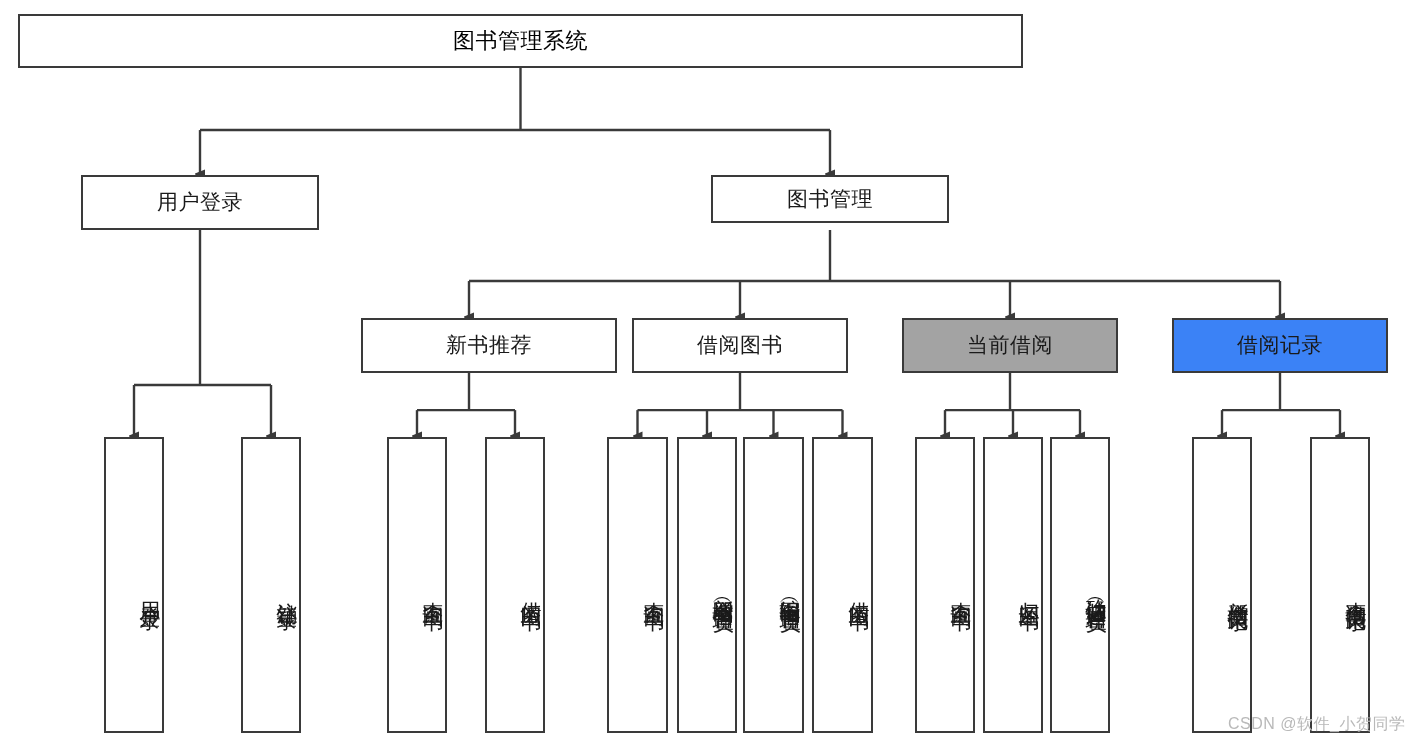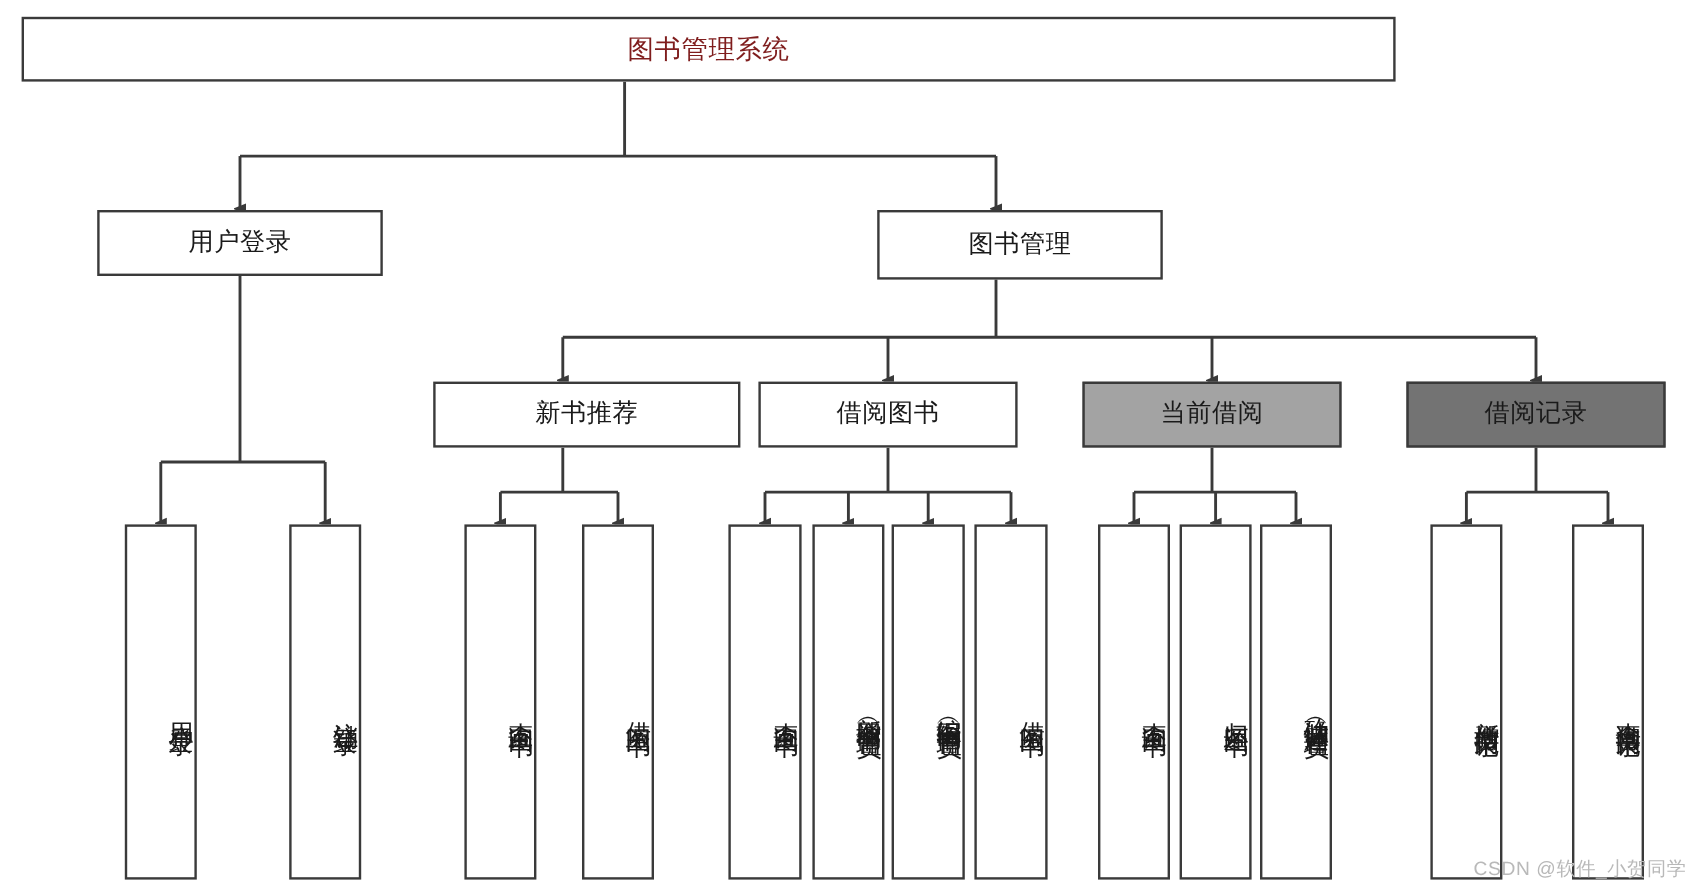--- a/index.html
+++ b/index.html
@@ -115,41 +115,41 @@
         <line x1="945" y1="410.12" x2="945" y2="436" stroke="#3a3a3a" stroke-width="2.4" marker-end="url(#arrow)"></line>
         <line x1="1013" y1="410.12" x2="1013" y2="436" stroke="#3a3a3a" stroke-width="2.4" marker-end="url(#arrow)"></line>
         <line x1="1080" y1="410.12" x2="1080" y2="436" stroke="#3a3a3a" stroke-width="2.4" marker-end="url(#arrow)"></line>
         <line x1="1280" y1="373" x2="1280" y2="410.12" stroke="#3a3a3a" stroke-width="2.4"></line>
         <line x1="1222" y1="410.12" x2="1340" y2="410.12" stroke="#3a3a3a" stroke-width="2.4"></line>
         <line x1="1222" y1="410.12" x2="1222" y2="436" stroke="#3a3a3a" stroke-width="2.4" marker-end="url(#arrow)"></line>
         <line x1="1340" y1="410.12" x2="1340" y2="436" stroke="#3a3a3a" stroke-width="2.4" marker-end="url(#arrow)"></line>
       </g>
   </svg>
 
-  <div class="node horiz root" style="left: 18px; top: 14px; width: 1145px; height: 54px; border-color: rgb(58, 58, 58); background: rgb(255, 255, 255); color: #7f1d1d;">
+  <div class="node horiz root" style="left: 18px; top: 14px; width: 1005px; height: 54px; border-color: rgb(58, 58, 58); background: rgb(255, 255, 255); color: #000000;">
     <span class="hlabel">图书管理系统</span>
   </div>
 
   <div class="node horiz" style="left: 81px; top: 175px; width: 238px; height: 55px; border-color: rgb(58, 58, 58); background: rgb(255, 255, 255); color: rgb(26, 26, 26);">
     <span class="hlabel">用户登录</span>
   </div>
-  <div class="node horiz" style="left: 711px; top: 175px; width: 238px; height: 58px; border-color: rgb(58, 58, 58); background: rgb(255, 255, 255); color: rgb(26, 26, 26); margin-left: 20px;">
+  <div class="node horiz" style="left: 711px; top: 175px; width: 238px; height: 48px; border-color: rgb(58, 58, 58); background: rgb(255, 255, 255); color: rgb(26, 26, 26);">
     <span class="hlabel">图书管理</span>
   </div>
 
   <div class="node horiz" style="left: 361px; top: 318px; width: 256px; height: 55px; border-color: rgb(58, 58, 58); background: rgb(255, 255, 255); color: rgb(26, 26, 26);">
     <span class="hlabel">新书推荐</span>
   </div>
   <div class="node horiz" style="left: 632px; top: 318px; width: 216px; height: 55px; border-color: rgb(58, 58, 58); background: rgb(255, 255, 255); color: rgb(26, 26, 26);">
     <span class="hlabel">借阅图书</span>
   </div>
   <div class="node horiz" style="left: 902px; top: 318px; width: 216px; height: 55px; border-color: rgb(58, 58, 58); background: #a3a3a3; color: rgb(26, 26, 26);">
     <span class="hlabel">当前借阅</span>
   </div>
-  <div class="node horiz" style="left: 1172px; top: 318px; width: 216px; height: 55px; border-color: rgb(58, 58, 58); background: #737373; color: rgb(26, 26, 26);">
+  <div class="node horiz" style="left: 1172px; top: 318px; width: 216px; height: 55px; border-color: rgb(58, 58, 58); background: #3b82f6; color: rgb(26, 26, 26);">
     <span class="hlabel">借阅记录</span>
   </div>
 
   <div class="node vert" style="left: 104px; top: 437px; width: 60px; height: 296px; border-color: rgb(58, 58, 58); background: rgb(255, 255, 255); color: rgb(26, 26, 26);">
     <span class="vlabel">用户登录</span>
   </div>
   <div class="node vert" style="left: 241px; top: 437px; width: 60px; height: 296px; border-color: rgb(58, 58, 58); background: rgb(255, 255, 255); color: rgb(26, 26, 26);">
     <span class="vlabel">注销登录</span>
   </div>
 

